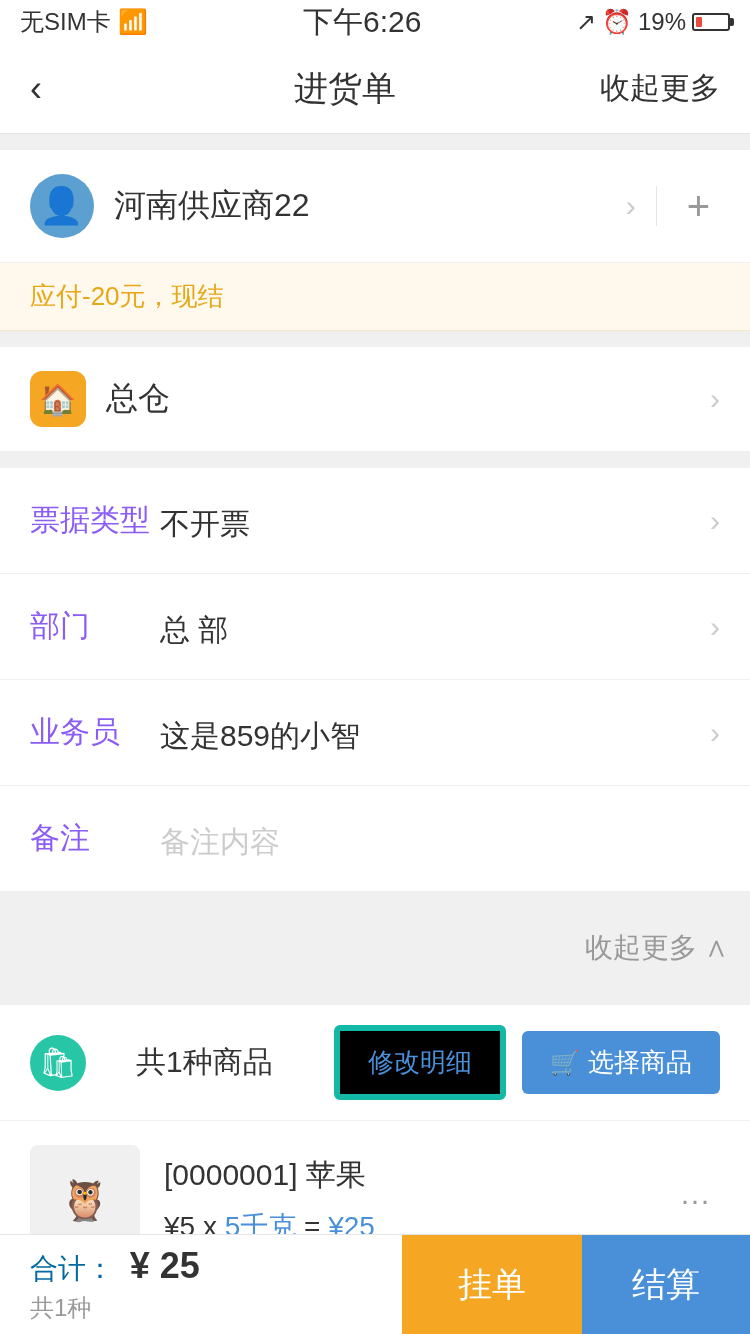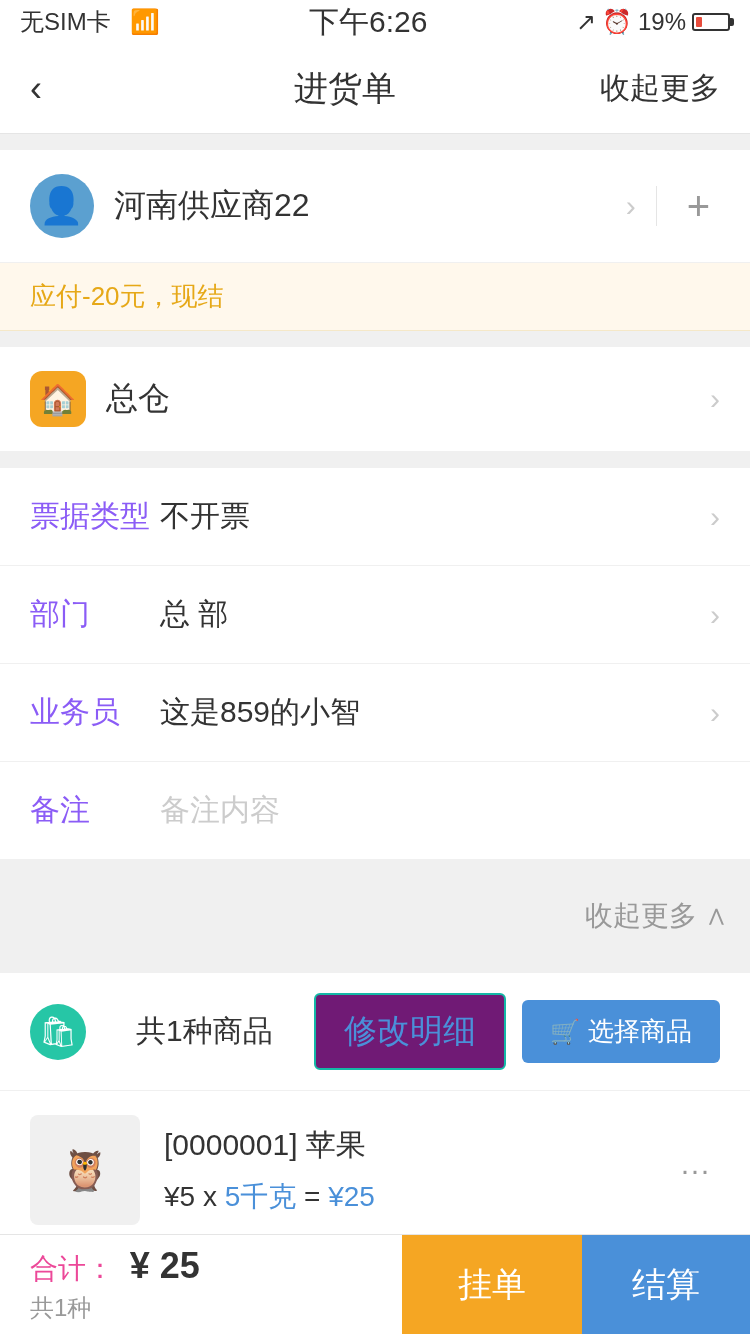--- a/index.html
+++ b/index.html
@@ -17,21 +17,21 @@
     .status-bar {
       height: 44px;
       background: #fff;
       display: flex;
       align-items: center;
       justify-content: space-between;
       padding: 0 20px;
       font-size: 24px;
       color: #333;
     }
-    .status-left { display: flex; align-items: center; gap: 20px; }
+    .status-left { display: flex; align-items: center; gap: 8px; }
     .status-center { font-size: 30px; font-weight: 500; }
     .status-right { display: flex; align-items: center; gap: 6px; font-size: 24px; }
     .battery {
       width: 38px; height: 18px;
       border: 2px solid #333;
       border-radius: 3px;
       position: relative;
       display: inline-flex;
       align-items: center;
       padding: 2px;
@@ -176,20 +176,21 @@
     .form-label {
       font-size: 30px;
       color: #8b5cf6;
       width: 130px;
       flex-shrink: 0;
     }
     .form-value {
       flex: 1;
       font-size: 30px;
       color: #333;
+      margin-top: 8px;
     }
     .form-placeholder {
       color: #ccc;
     }
 
     
     .collapse-bar {
       background: #f0f0f0;
       text-align: right;
       padding: 22px;
@@ -217,26 +218,26 @@
       flex-shrink: 0;
     }
     .products-icon-inner { color: #fff; font-size: 30px; }
     .products-count {
       flex: 1;
       font-size: 30px;
       color: #333;
       margin-left: 34px;
     }
     .btn-outline {
-      border: 2px solid #14b8a6;
+      border: 6px solid #14b8a6;
       color: #4a90d9;
-      background: #701a75;
+      background: #000000;
       padding: 14px 28px;
       border-radius: 6px;
-      font-size: 33px;
+      font-size: 26px;
       cursor: pointer;
       margin-right: 16px;
     }
     .btn-blue {
       background: #4a90d9;
       color: #fff;
       padding: 14px 28px;
       border-radius: 6px;
       font-size: 26px;
       cursor: pointer;
@@ -298,21 +299,21 @@
       align-items: center;
       background: #fff;
       border-top: 1px solid #e5e5e5;
     }
     .total-section {
       flex: 1;
       padding: 0 30px;
     }
     .total-label {
       font-size: 28px;
-      color: #ec4899;
+      color: #0369a1;
       display: inline;
     }
     .total-amount {
       font-size: 36px;
       font-weight: bold;
       color: #333;
       margin-left: 8px;
     }
     .total-count {
       font-size: 24px;

